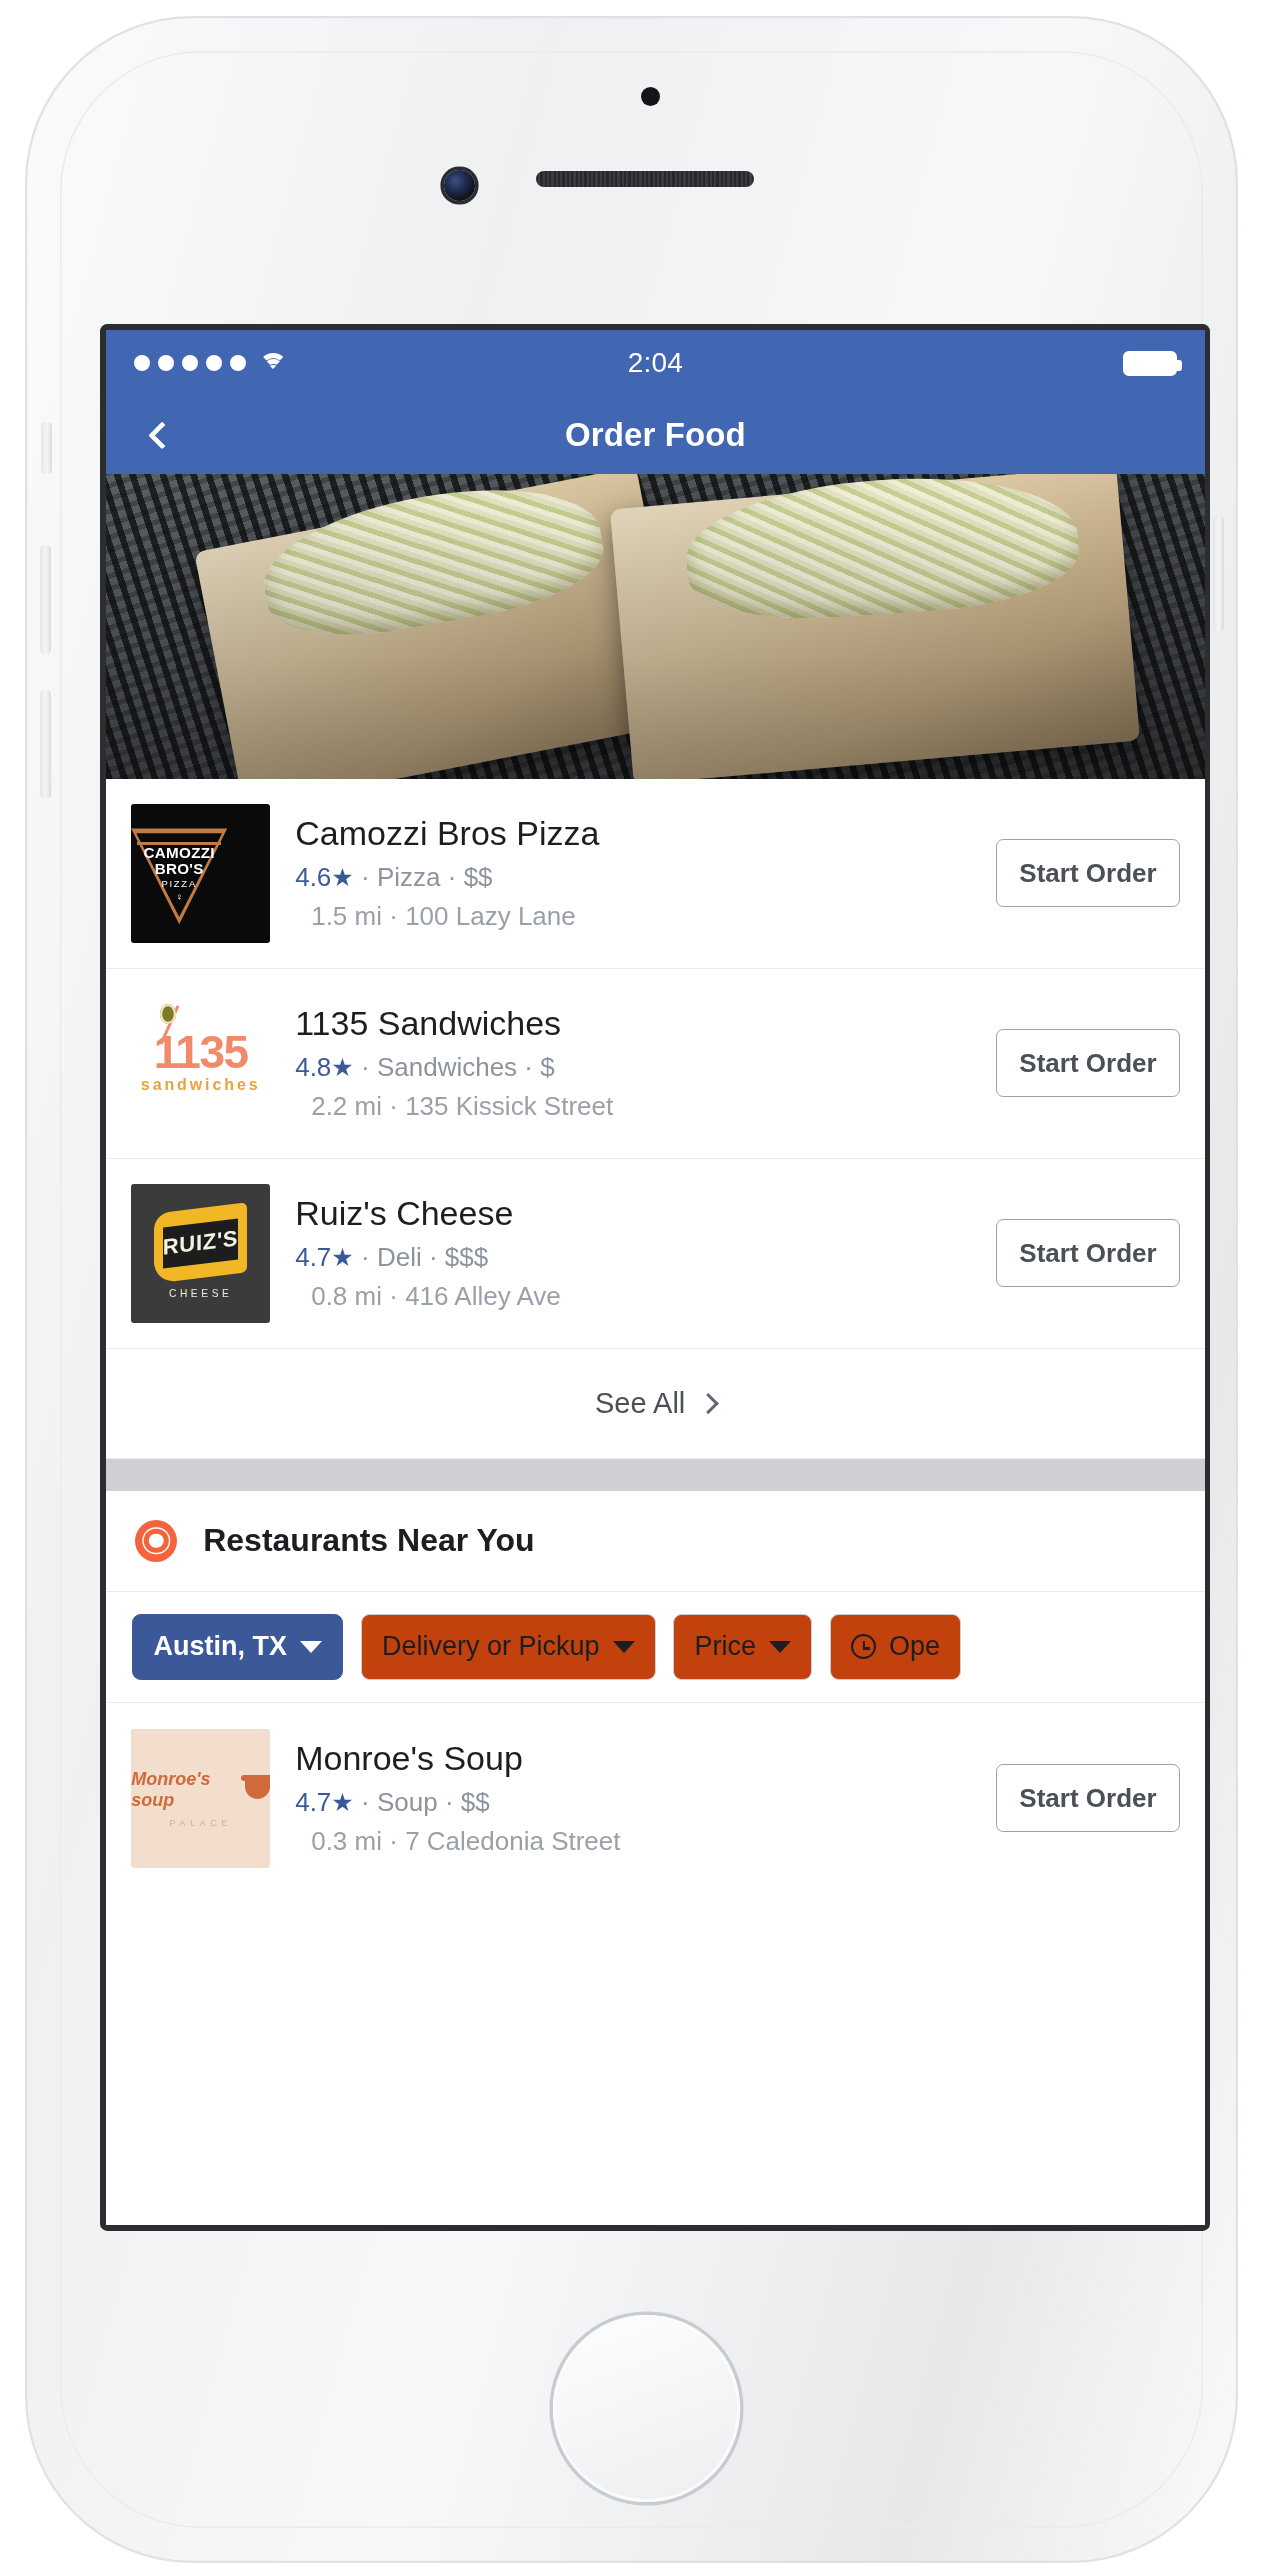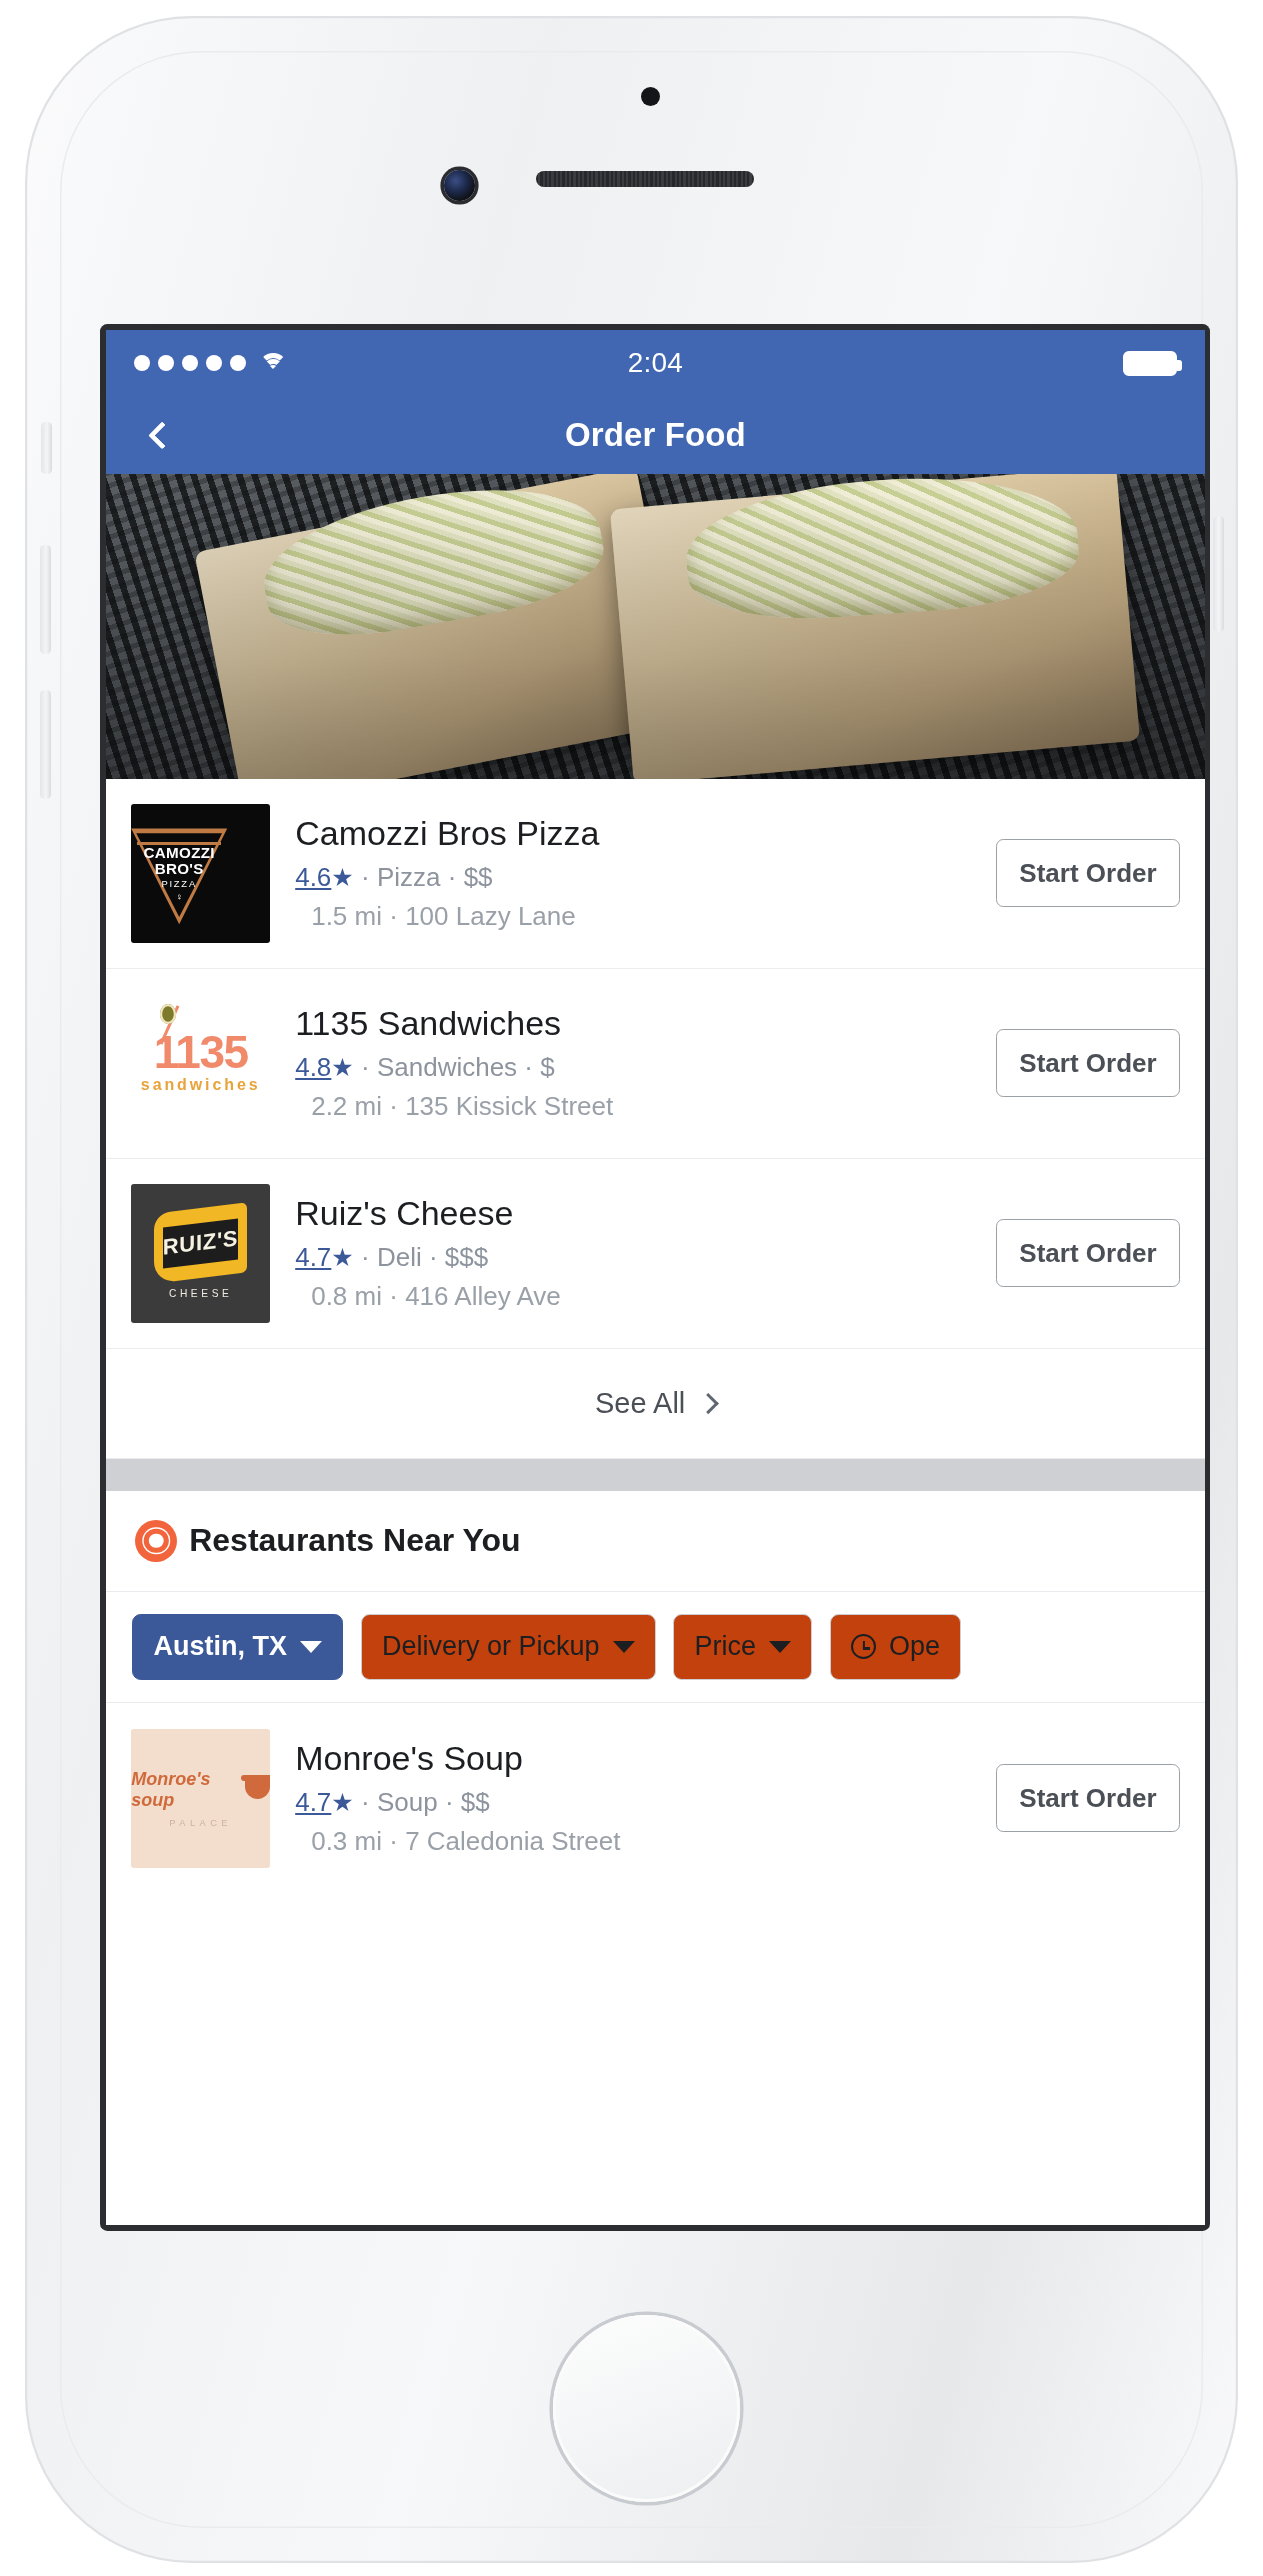--- a/index.html
+++ b/index.html
@@ -168,21 +168,21 @@
     border-bottom: 1.5px solid #ebedef; min-height: 190px;
   }
   .row.nb { border-bottom: none; }
   .thumb {
     width: 139px; height: 139px; flex: 0 0 139px;
     border-radius: 2.9px; overflow: hidden; position: relative;
   }
   .r-info { flex: 1 1 auto; padding-left: 25px; min-width: 0; }
   .r-name { font-size: 34px; color: #1c1e21; line-height: 1.16; white-space: nowrap; }
   .r-meta { font-size: 26px; color: #8d949e; margin-top: 8.7px; line-height: 1.22; white-space: nowrap; }
-  .r-meta .rating { color: #3b5998; text-decoration: underline; }
+  .r-meta .rating { color: #3b5998; }
   .r-meta .star { color: #3b5998; font-size: 25px; }
   .r-sub { font-size: 26px; color: #9aa0a8; margin-top: 7.3px; white-space: nowrap; margin-left: 16px; }
   .order-btn {
     flex: 0 0 auto; margin-left: 7.3px;
     border: 1.5px solid #9aa0a6; border-radius: 7.3px; background: #fff;
     color: #4b4f56; font-size: 26px; font-weight: bold;
     padding: 17.4px 22px; white-space: nowrap;
   }
 
   
@@ -238,21 +238,21 @@
   }
   .see-all span { font-size: 29px; color: #4b4f56; }
   .chev-right {
     width: 14.5px; height: 14.5px; border-right: 3.6px solid #606770; border-top: 3.6px solid #606770;
     transform: rotate(45deg);
   }
   .spacer-bar { height: 32px; background: #ced0d4; }
 
   
   .near-head {
-    display: flex; align-items: center; gap: 12px;
+    display: flex; align-items: center; gap: 26px;
     padding: 29px 29px; border-bottom: 1.5px solid #e9ebee; background: #fff;
   }
   .pin {
     width: 42px; height: 42px; border-radius: 50% 50% 50% 50%;
     background: #f2643c; position: relative; flex: 0 0 42px;
   }
   .pin::after {
     content: ""; position: absolute; left: 50%; top: 50%; transform: translate(-50%,-50%);
     width: 14.5px; height: 14.5px; border-radius: 50%; background: #fff;
     box-shadow: 0 0 0 5.1px #f2643c, 0 0 0 6.5px #fff;

